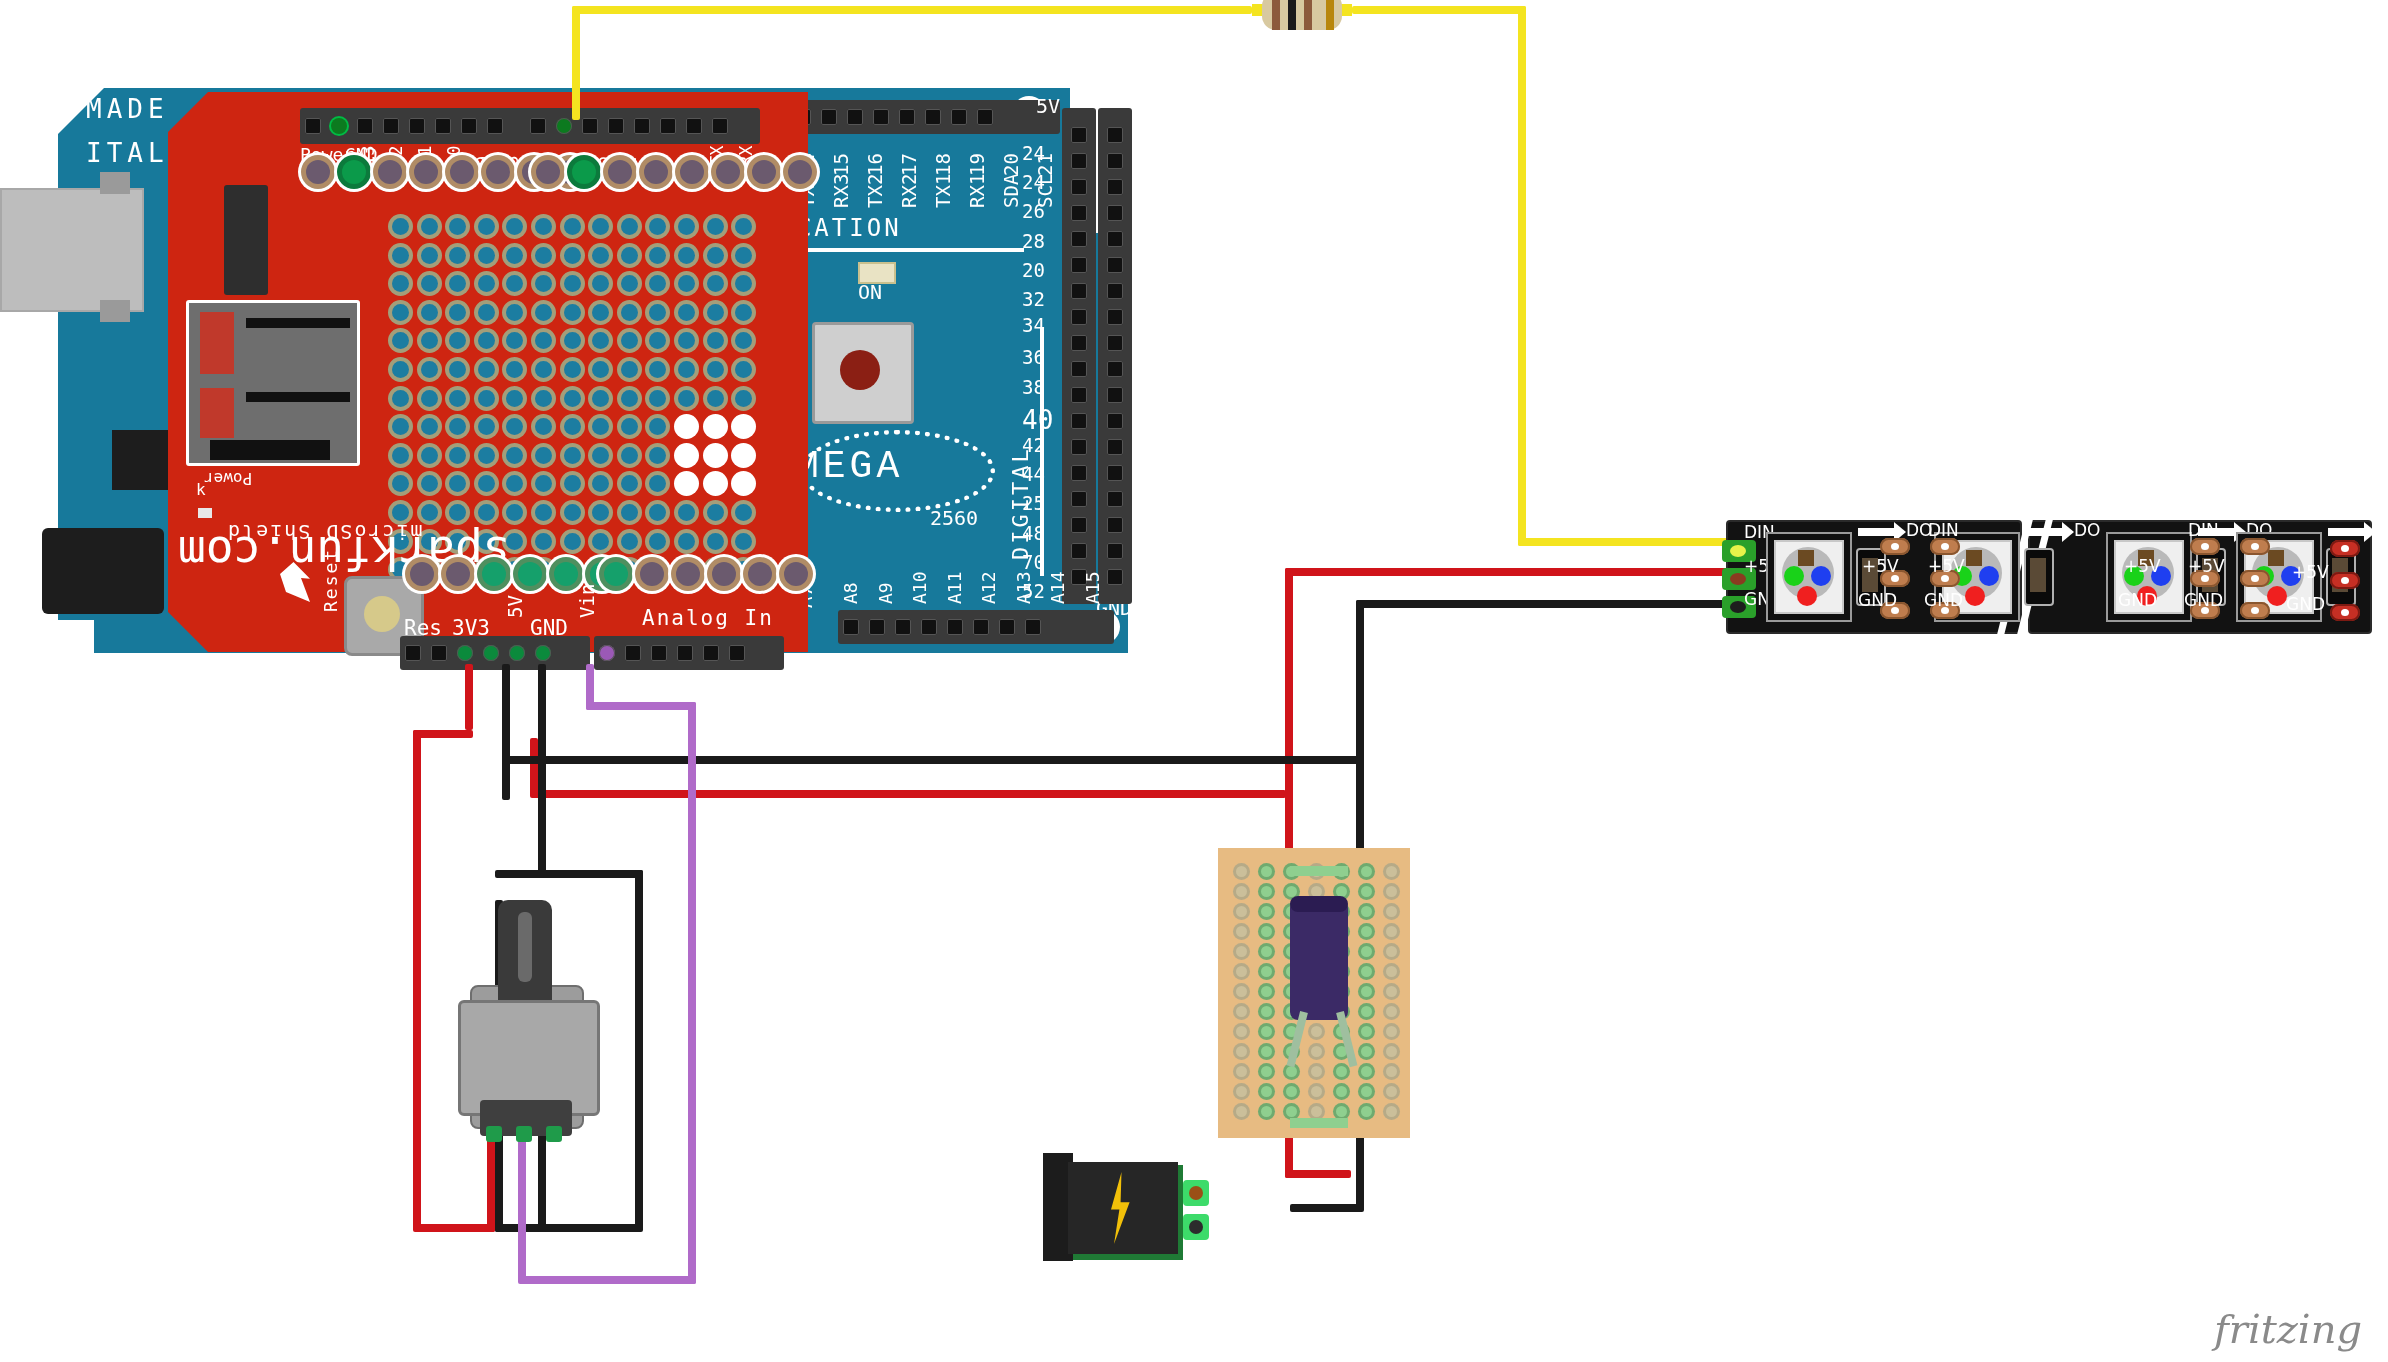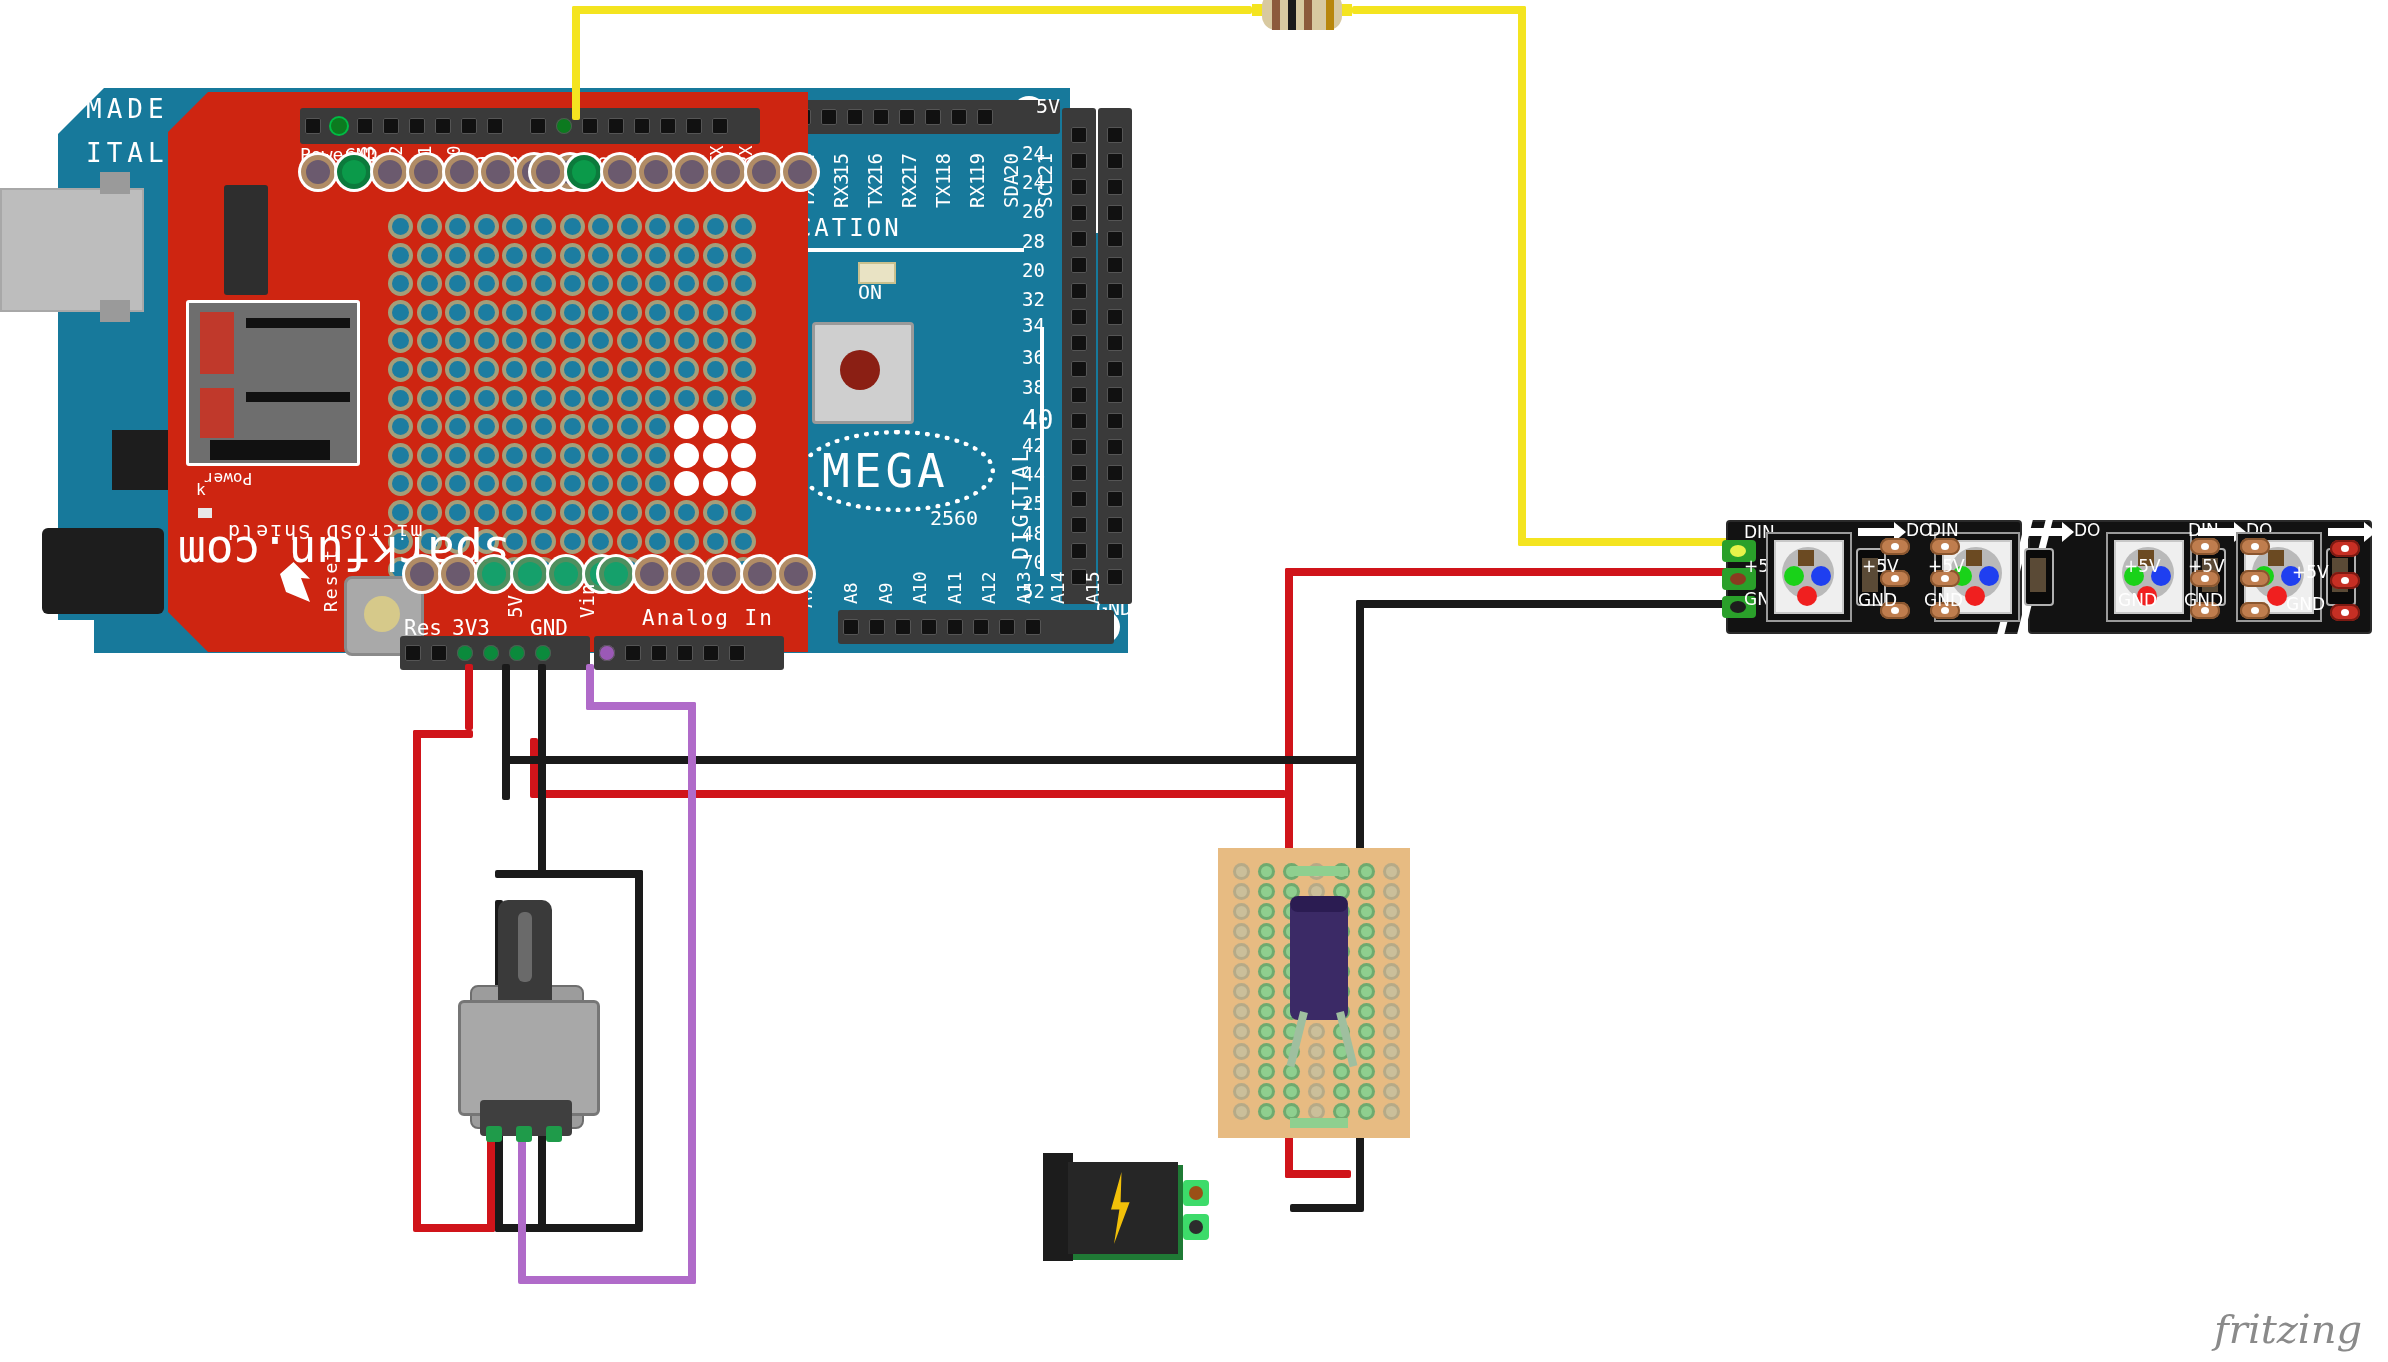--- a/index.html
+++ b/index.html
@@ -120,21 +120,21 @@
   <div class="lbl" style="left:762px;top:216px;font-size:24px;letter-spacing:3px;">NICATION</div>
   <div class="abs" style="left:762px;top:248px;width:262px;height:4px;background:#fff;"></div>
 
   <div class="abs" style="left:858px;top:262px;width:34px;height:18px;background:#e9e3c4;border:2px solid #c9c08e;"></div>
   <div class="lbl" style="left:858px;top:282px;font-size:20px;">ON</div>
 
   <div class="abs" style="left:812px;top:322px;width:96px;height:96px;background:#cfcfcf;border:3px solid #9a9a9a;border-radius:4px;"></div>
   <div class="abs" style="left:840px;top:350px;width:40px;height:40px;background:#8b1f14;border-radius:50%;"></div>
 
   <div class="abs" style="left:800px;top:430px;width:185px;height:72px;border:5px dotted #fff;border-radius:50%;"></div>
-  <div class="lbl" style="left:822px;top:448px;font-size:46px;letter-spacing:4px;">MEGA</div>
+  <div class="lbl" style="left:796px;top:448px;font-size:38px;letter-spacing:4px;font-family:Liberation Mono, monospace;">MEGA</div>
   <div class="lbl" style="left:930px;top:508px;font-size:20px;">2560</div>
 
   <div class="lbl rot90" style="left:1010px;top:560px;font-size:22px;letter-spacing:3px;">DIGITAL</div>
   <div class="abs" style="left:1040px;top:328px;width:4px;height:248px;background:#fff;"></div>
 
   <div class="lbl" style="left:1036px;top:96px;font-size:20px;">5V</div>
   <div class="lbl" style="left:1096px;top:598px;font-size:20px;">GND</div>
 
   <div class="hdr vert" style="left:1062px;top:108px;width:34px;height:496px;">
     <div class="pin"></div>

